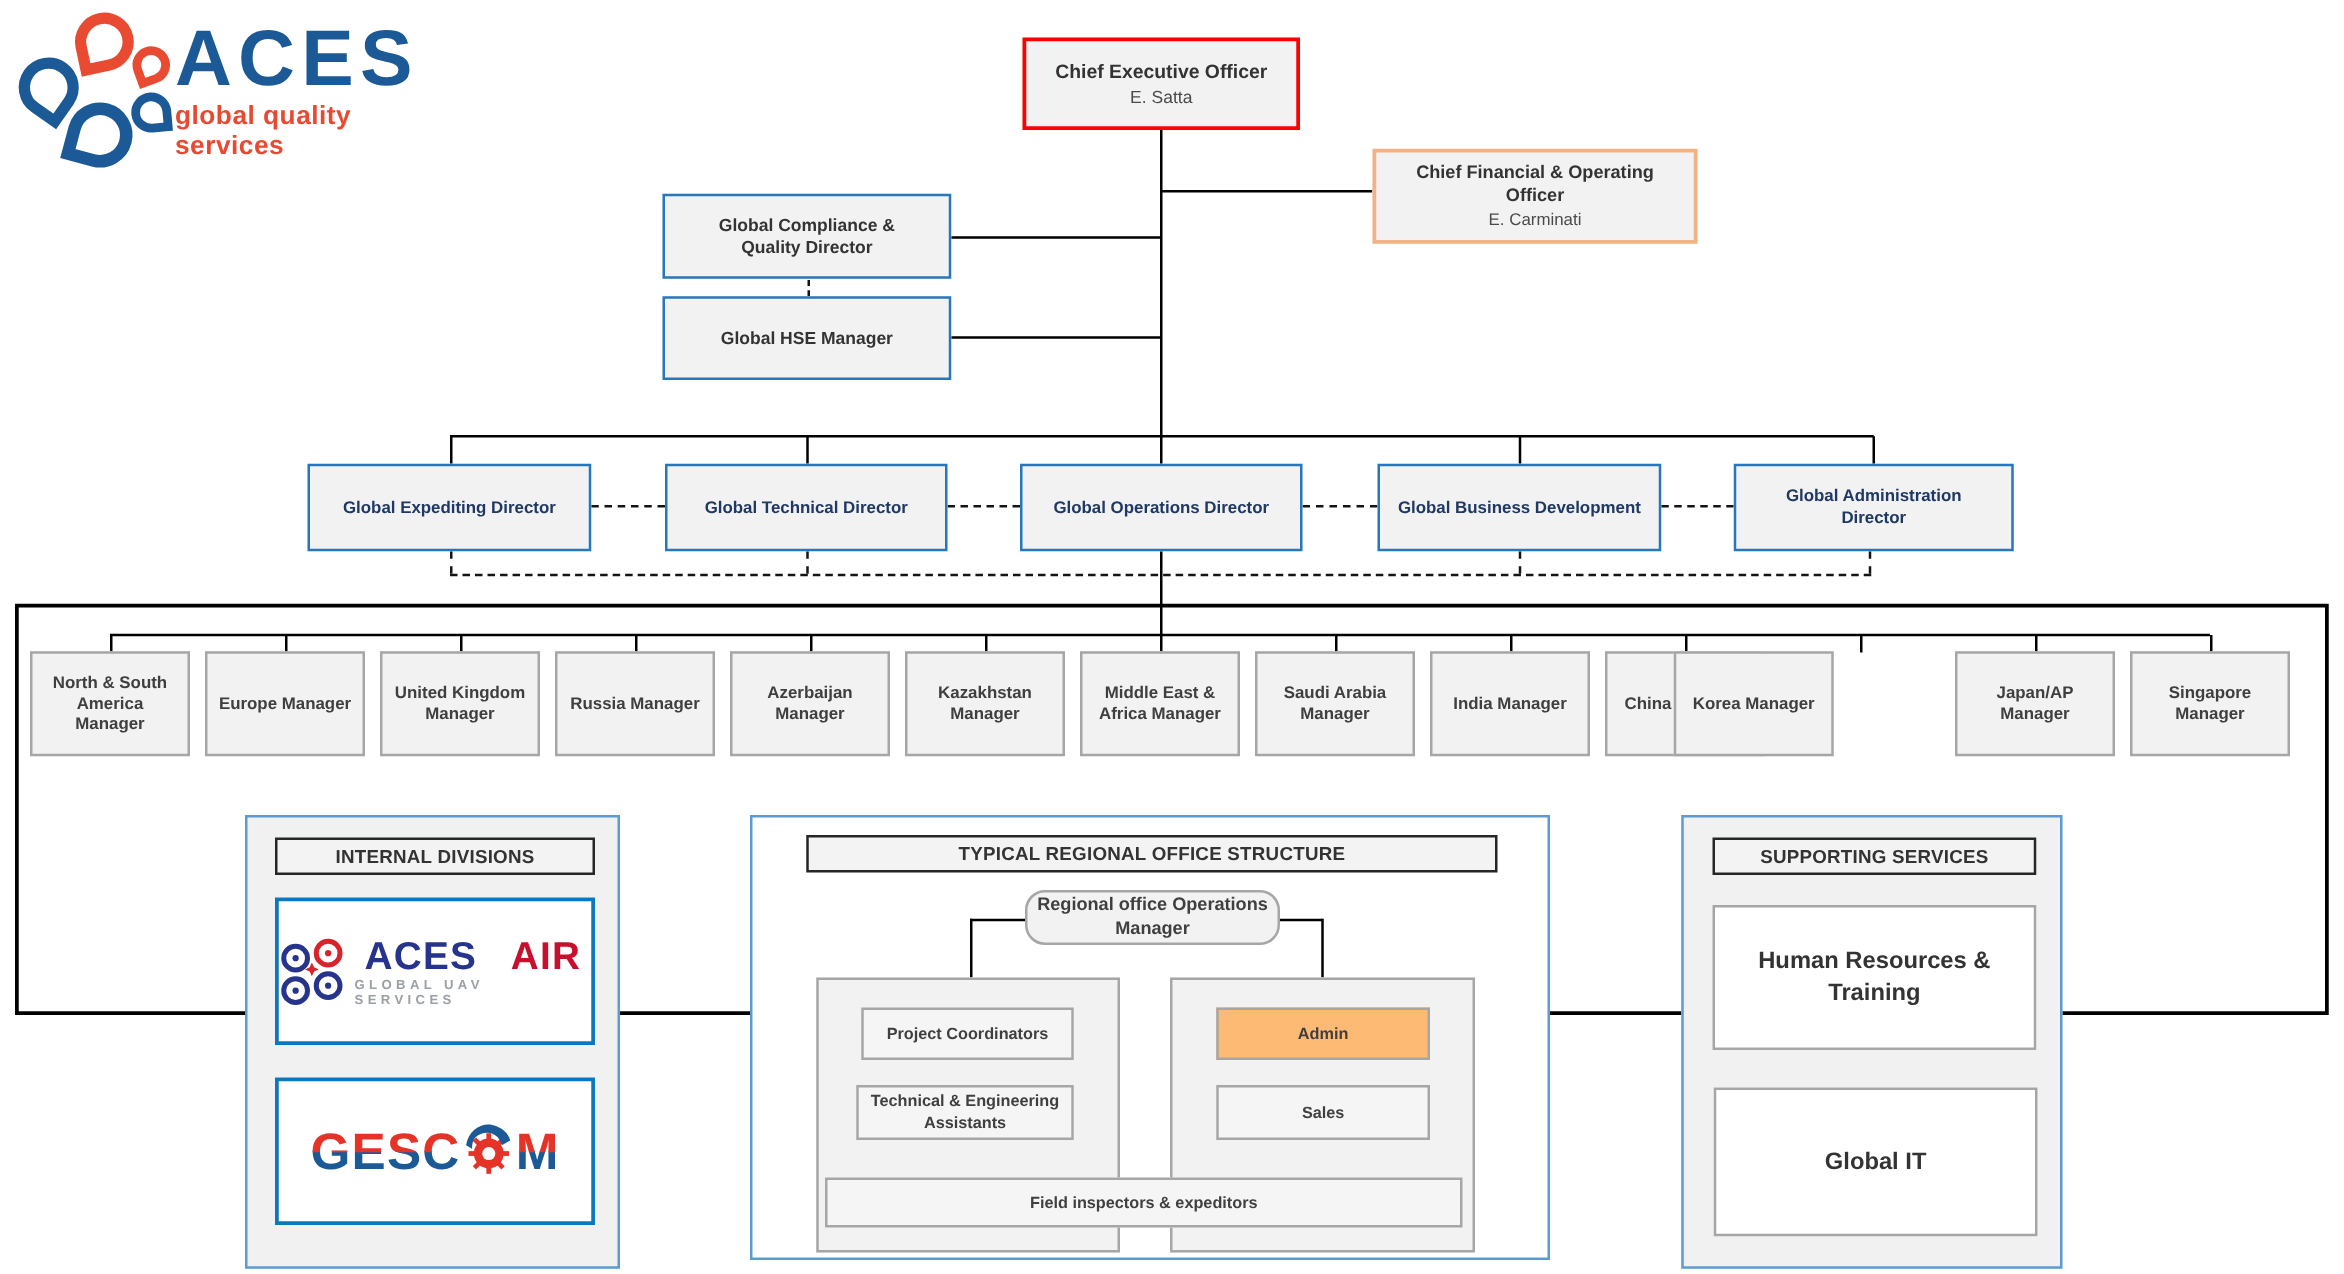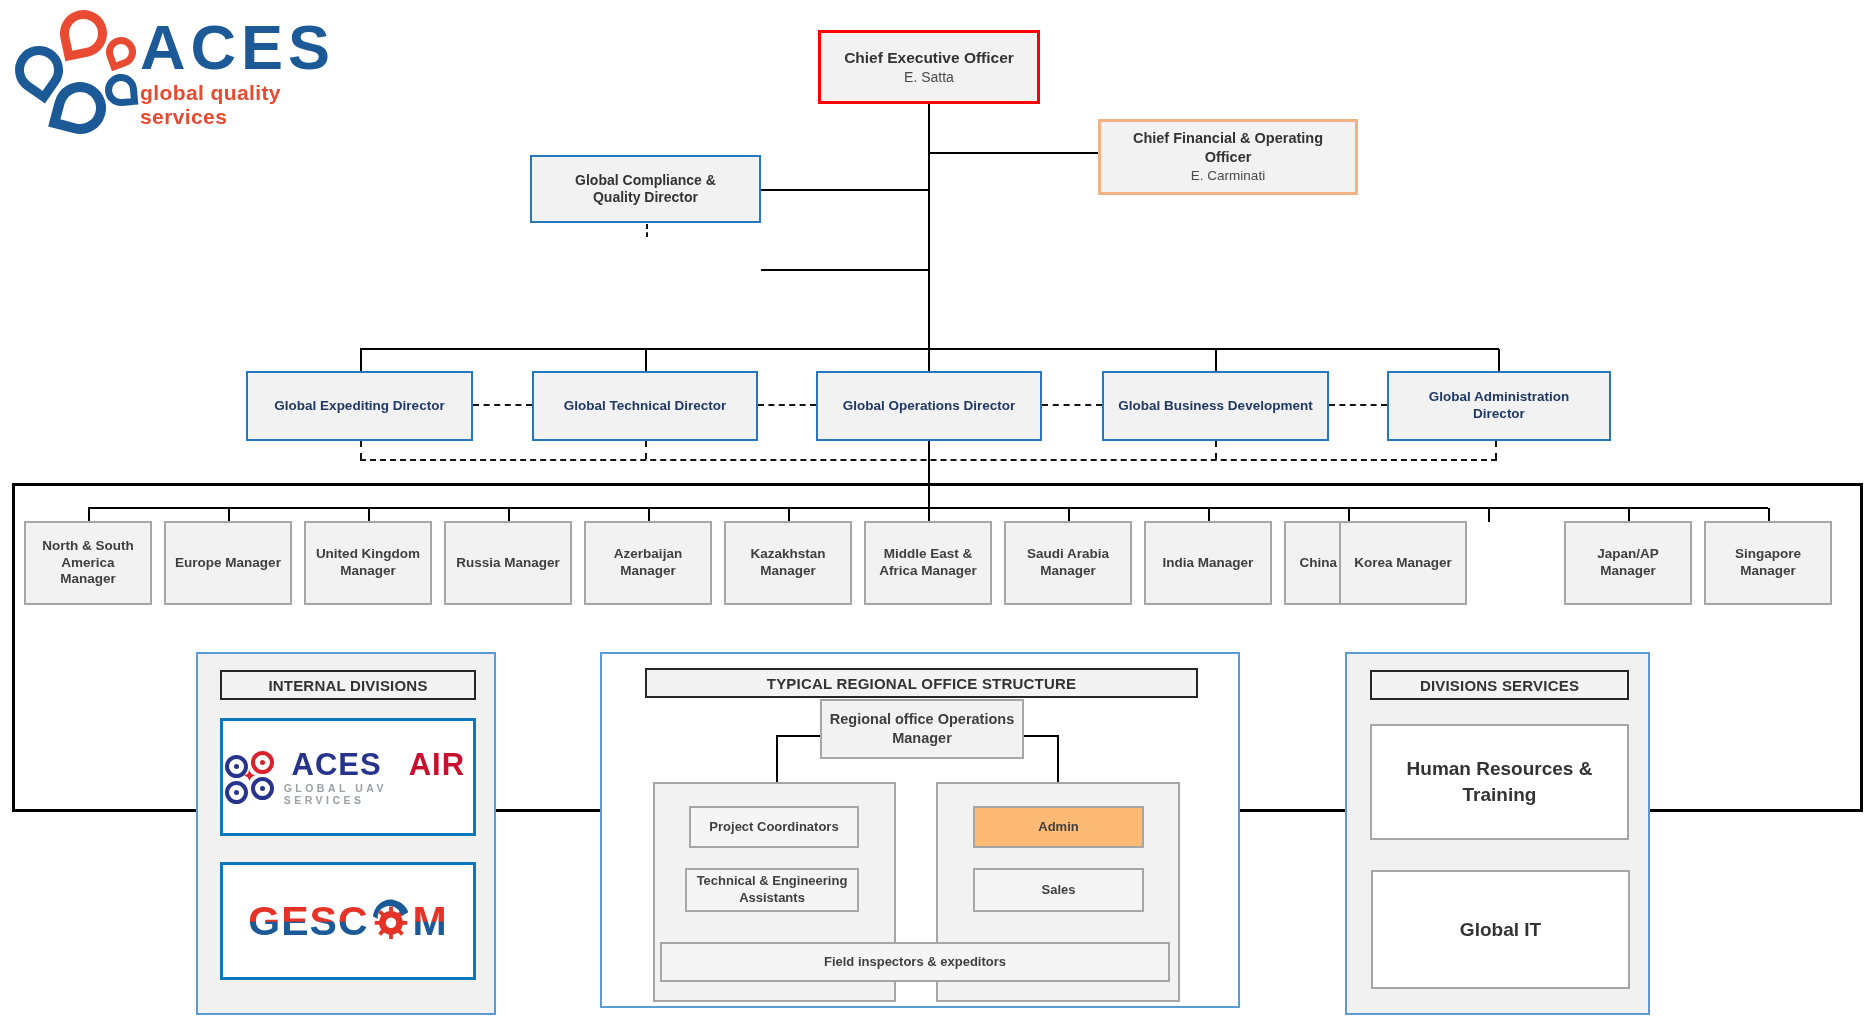--- a/index.html
+++ b/index.html
@@ -96,20 +96,21 @@
 
   <div class="bx ceo" style="left:818px;top:30px;width:222px;height:74px;">
     <span class="t">Chief Executive Officer</span>
     <span class="n">E. Satta</span>
   </div>
   <div class="bx cfo" style="left:1098px;top:119px;width:260px;height:76px;">
     <span class="t">Chief Financial &amp; Operating Officer</span>
     <span class="n">E. Carminati</span>
   </div>
   <div class="bx blue-bx" style="left:530px;top:155px;width:231px;height:68px;">Global  Compliance &amp; Quality Director</div>
+  <div class="bx blue-bx" style="left:530px;top:237px;width:231px;height:67px;">Global  HSE Manager</div>
 
   <div class="hl" style="left:360px;top:348px;width:1139px;"></div>
   <div class="vl" style="left:360px;top:349px;height:22px;"></div>
   <div class="vl" style="left:645px;top:349px;height:22px;"></div>
   <div class="vl" style="left:928px;top:349px;height:22px;"></div>
   <div class="vl" style="left:1215px;top:349px;height:22px;"></div>
   <div class="vl" style="left:1498px;top:349px;height:22px;"></div>
 
   <div class="bx dir" style="left:246px;top:371px;width:227px;height:70px;">Global Expediting Director</div>
   <div class="bx dir" style="left:532px;top:371px;width:226px;height:70px;">Global Technical Director</div>
@@ -198,21 +199,21 @@
           </svg>
         </span>
         <span class="gsplit"><span class="g-bot">M</span><span class="g-top">M</span></span>
       </div>
     </div>
   </div>
 
   <div class="panel white" style="left:600px;top:652px;width:640px;height:356px;">
     <div class="phdr" style="left:43px;top:14px;width:553px;height:30px;">TYPICAL REGIONAL OFFICE STRUCTURE</div>
 
-    <div class="gbox" style="left:218px;top:45px;width:204px;height:60px;font-size:14.5px;">Regional office Operations Manager</div>
+    <div class="gbox" style="left:218px;top:58px;width:204px;height:44px;font-size:14.5px;border-radius:16px;">Regional office Operations Manager</div>
 
     <div class="hl" style="left:174px;top:81px;width:44px;"></div>
     <div class="vl" style="left:174px;top:81px;height:47px;"></div>
     <div class="hl" style="left:422px;top:81px;width:34px;"></div>
     <div class="vl" style="left:455px;top:81px;height:47px;"></div>
 
     <div class="gbox" style="left:51px;top:128px;width:243px;height:220px;background:#f2f2f2;"></div>
     <div class="gbox" style="left:334px;top:128px;width:244px;height:220px;background:#f2f2f2;"></div>
 
     <div class="vd" style="left:170px;top:194px;height:20px;"></div>
@@ -225,18 +226,18 @@
     <div class="vd" style="left:456px;top:258px;height:30px;"></div>
 
     <div class="gbox" style="left:87px;top:152px;width:170px;height:42px;background:#f5f5f5;">Project Coordinators</div>
     <div class="gbox" style="left:83px;top:214px;width:174px;height:44px;background:#f5f5f5;">Technical &amp; Engineering Assistants</div>
     <div class="gbox" style="left:371px;top:152px;width:171px;height:42px;background:#fdba74;">Admin</div>
     <div class="gbox" style="left:371px;top:214px;width:171px;height:44px;background:#f5f5f5;">Sales</div>
     <div class="gbox" style="left:58px;top:288px;width:510px;height:40px;background:#f5f5f5;">Field inspectors &amp; expeditors</div>
   </div>
 
   <div class="panel gray" style="left:1345px;top:652px;width:305px;height:363px;">
-    <div class="phdr" style="left:23px;top:16px;width:259px;height:30px;">DIVISIONS SERVICES</div>
+    <div class="phdr" style="left:23px;top:16px;width:259px;height:30px;">SUPPORTING SERVICES</div>
     <div class="card gray-frame" style="left:23px;top:70px;width:259px;height:116px;padding:0 30px;">Human Resources  &amp; Training</div>
     <div class="card gray-frame" style="left:24px;top:216px;width:259px;height:119px;">Global IT</div>
   </div>
 
 </div>
 
 </body></html>

